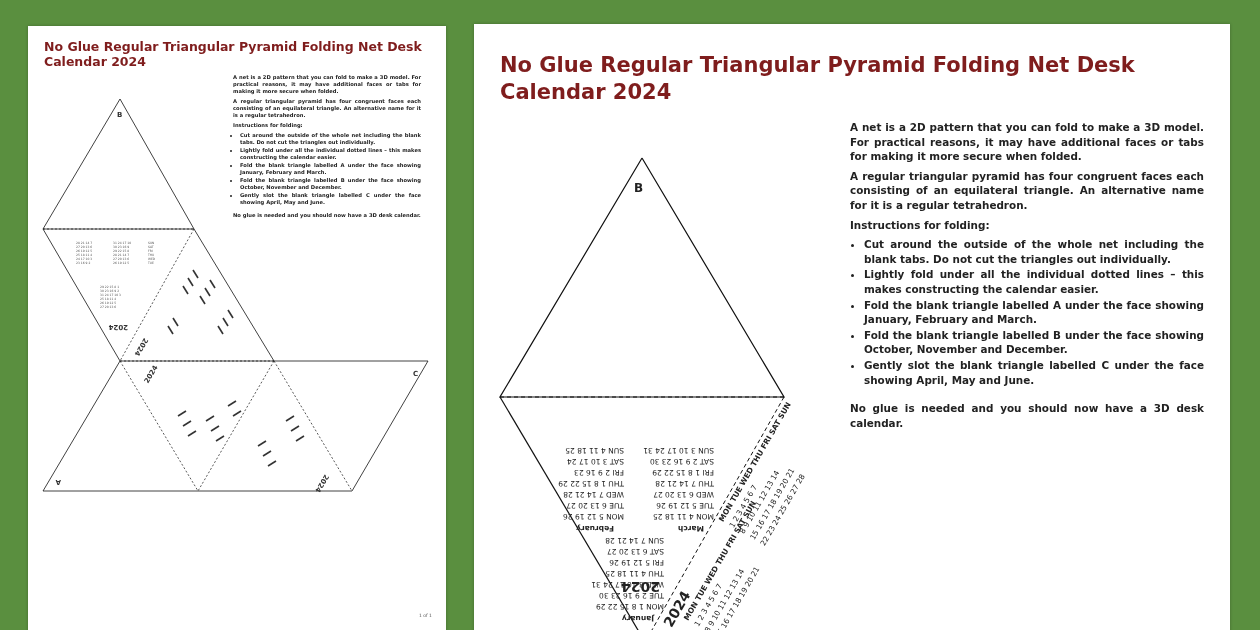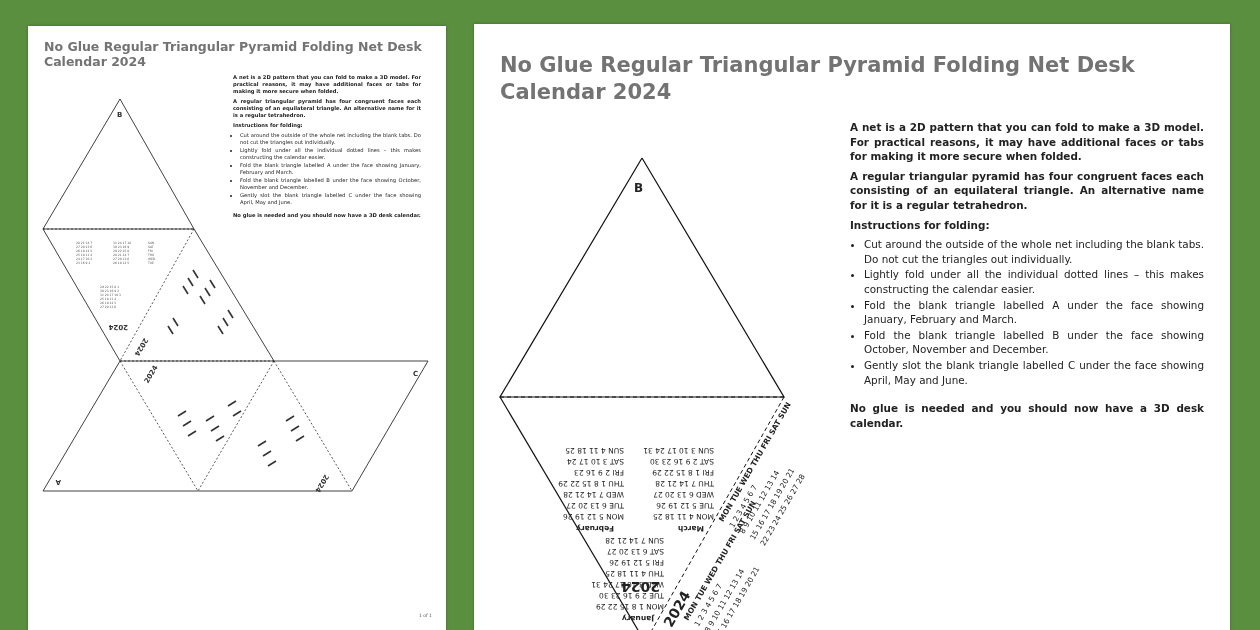--- a/index.html
+++ b/index.html
@@ -1,28 +1,28 @@
 <!DOCTYPE html>
 <html><head>
 <meta charset="utf-8">
 <style>
   html, body { margin:0; padding:0; }
   body { width:1260px; height:630px; background:#5a8f3f; position:relative; overflow:hidden; font-family:"Liberation Sans", sans-serif; }
   .page { position:absolute; background:#ffffff; box-shadow:0 0 3px rgba(0,0,0,0.25); overflow:hidden; }
   .page1 { left:28px; top:26px; width:418px; height:610px; }
   .page2 { left:474px; top:24px; width:756px; height:620px; }
-  .title { position:absolute; font-family:"DejaVu Sans", sans-serif; font-weight:bold; color:#737373; }
+  .title { position:absolute; font-family:"DejaVu Sans", sans-serif; font-weight:bold; color:#7f1d1d; }
   .page1 .title { left:16px; top:13px; width:395px; font-size:12.5px; line-height:15px; }
   .page2 .title { left:26px; top:28px; width:700px; font-size:21px; line-height:27px; }
   .text { position:absolute; font-family:"DejaVu Sans", sans-serif; color:#222; text-align:justify; }
   .page1 .text { left:205px; top:48px; width:188px; font-size:5.2px; line-height:7px; }
   .page2 .text { left:376px; top:96px; width:354px; font-size:10.4px; line-height:14.6px; }
   .text p { margin:0 0 5px 0;font-weight:bold; }
   .page1 .text p { margin:0 0 3px 0; }
-  .text ul { margin:0 0 5px 0; padding-left:14px; }
+  .text ul { margin:0 0 5px 0; padding-left:14px;font-weight:bold; }
   .page1 .text ul { margin:0 0 3px 0; padding-left:7px; }
   .text li { margin:0 0 1px 0; }
   .page2 .text .closing { margin-top:14px; }
   .page1 .text .closing { margin-top:6px; }
   svg.net { position:absolute; left:0; top:0; }
   .footer { position:absolute; right:14px; bottom:18px; font-size:4.5px; color:#555; font-family:"DejaVu Sans", sans-serif; }
 </style>
 </head>
 <body>
 

